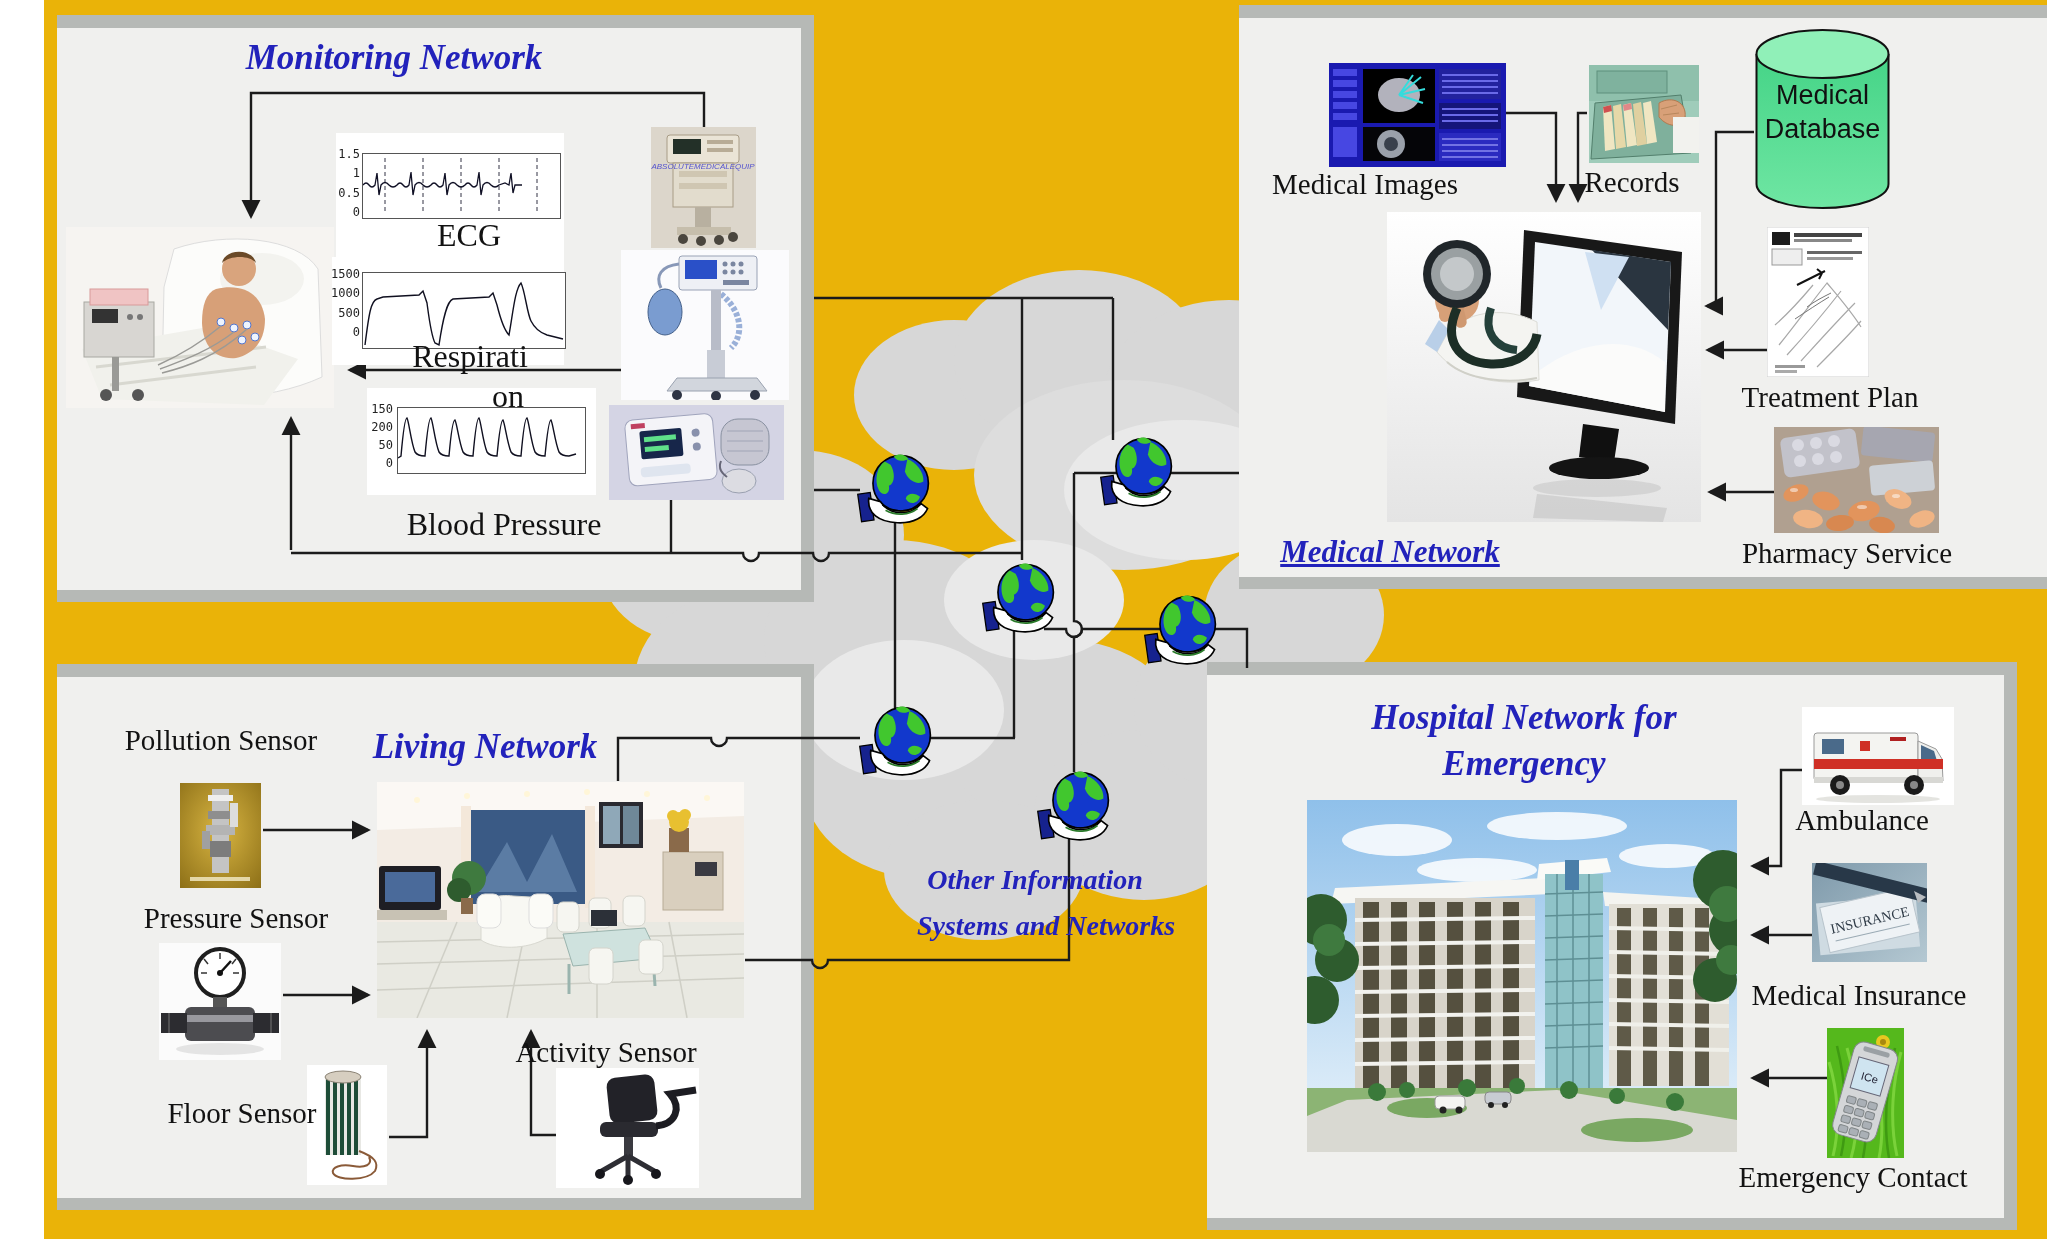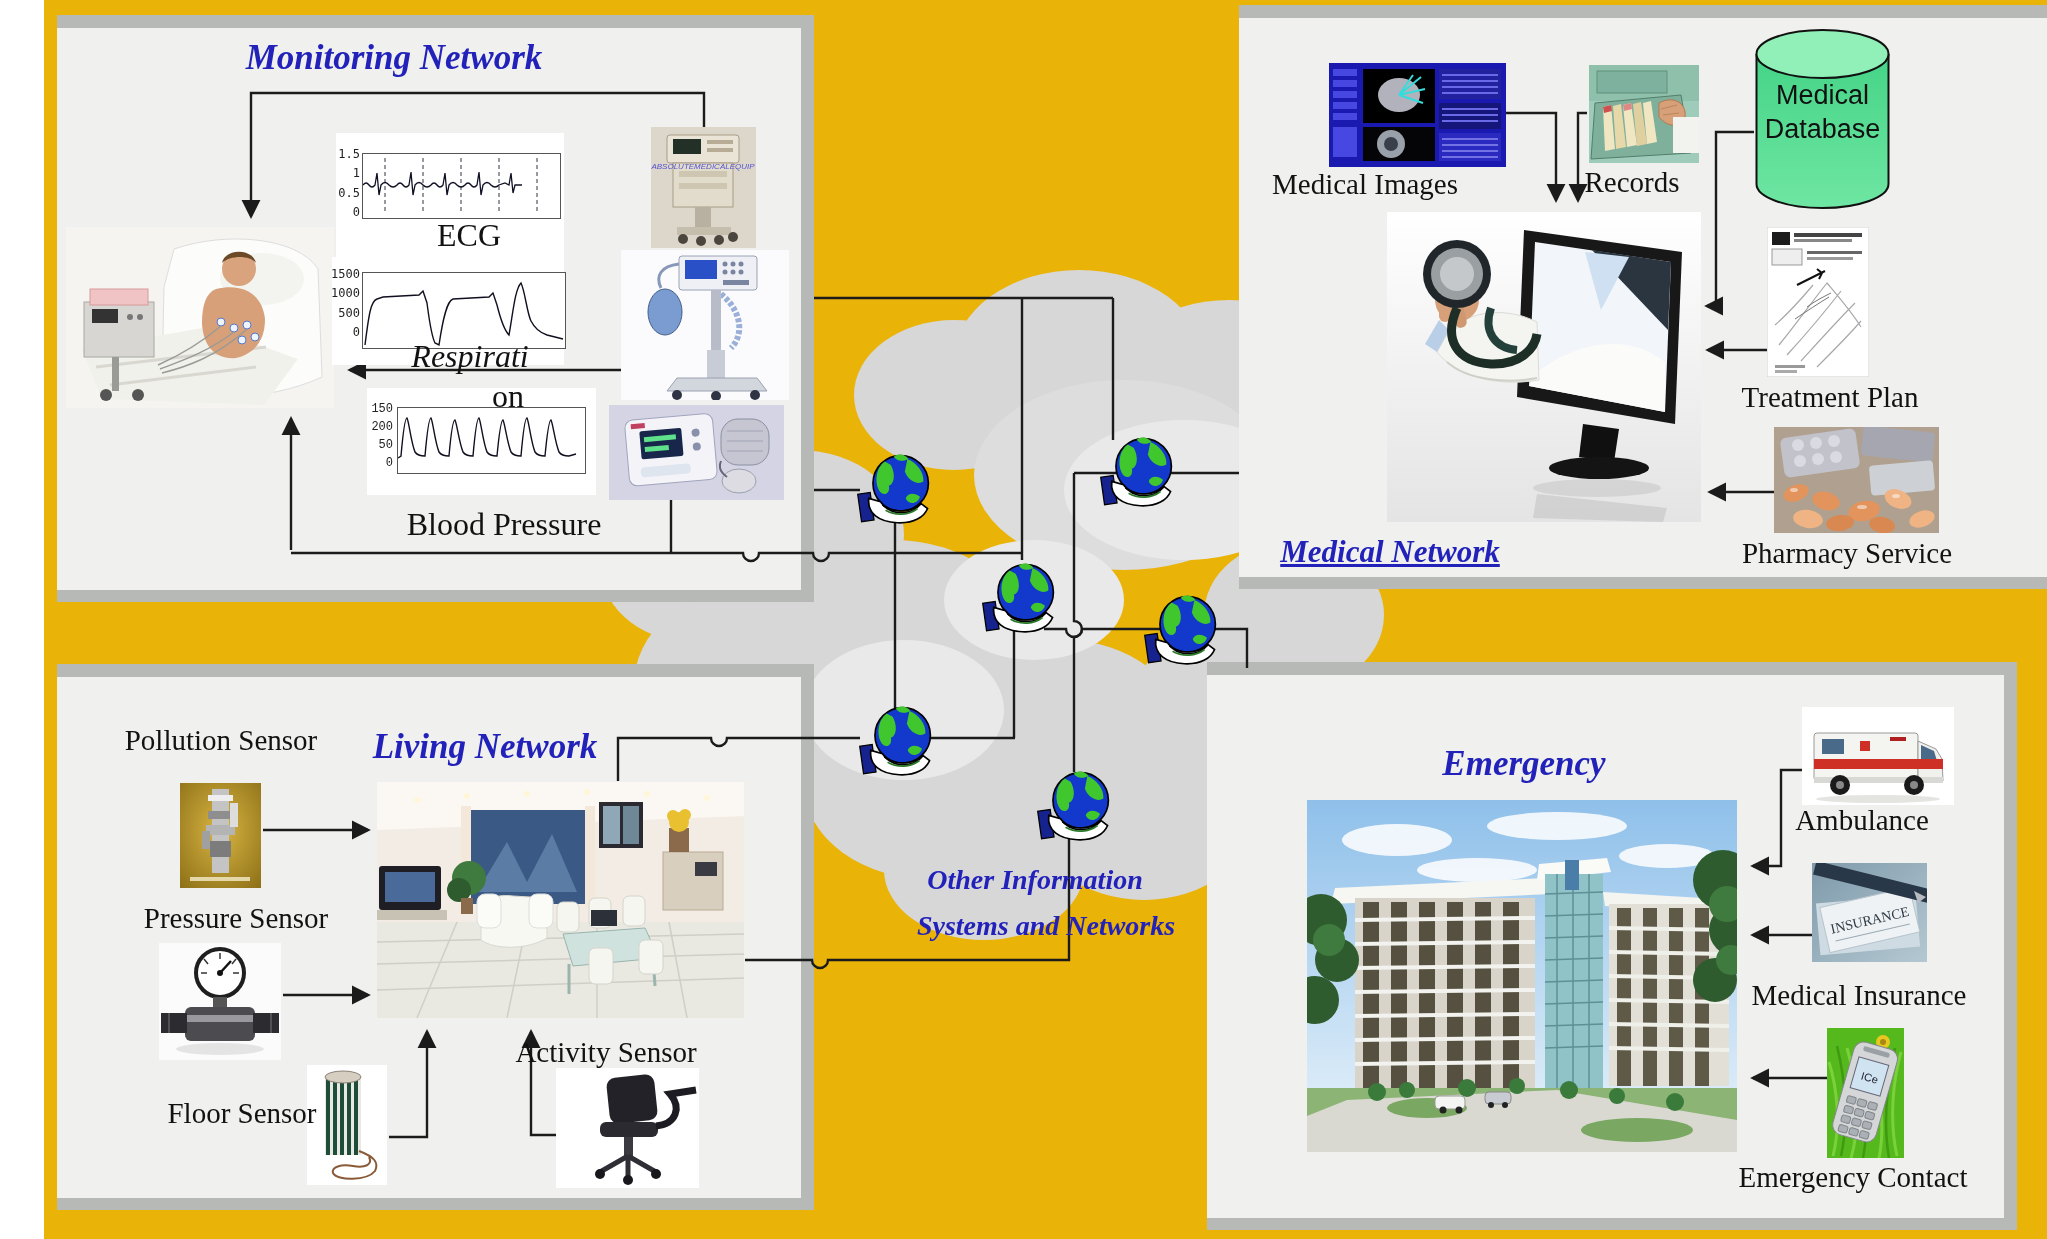--- a/index.html
+++ b/index.html
@@ -176,25 +176,25 @@
         <div class="tick">1000</div>
         <div class="tick">500</div>
         <div class="tick">0</div>
       </div>
     <div class="plot" style="left:30px;top:15px;width:202px;height:75px;">
       <svg width="202" height="75" viewBox="0 0 202 75">
         <path d="M2,72 C6,40 8,28 14,26 L20,24 L56,22 L60,18 L64,30 C66,45 68,62 72,70 L76,72 C80,45 84,28 90,26 L126,24 L130,20 L134,32 C138,48 142,58 146,62 C150,40 152,16 158,10 C162,18 164,40 168,48 C172,56 178,60 184,62 L200,66" fill="none" stroke="#101020" stroke-width="1.4"></path>
       </svg>
     </div>
   </div>
-  <div class="lbl" style="left:426px;top:338px;font-size:32px;font-style:italic;">Respirati</div>
+  <div class="lbl" style="left:426px;top:338px;font-size:32px;">Respirati</div>
   <div class="lbl" style="left:464px;top:378px;font-size:32px;">on</div>
 
   <div class="chartbox" style="left:323px;top:388px;width:229px;height:107px;">
-    <div class="yticks" style="left:4px;top:14px;width:22px;height:68px;font-family:Liberation Mono, monospace;">
+    <div class="yticks" style="left:4px;top:14px;width:22px;height:68px;">
         <div class="tick">150</div>
         <div class="tick">200</div>
         <div class="tick">50</div>
         <div class="tick">0</div>
       </div>
     <div class="plot" style="left:30px;top:19px;width:187px;height:65px;">
       <svg width="187" height="65" viewBox="0 0 187 65">
         <path d="M0,50 L3,48 C5,25 7,10 9,10 C11,14 13,34 17,44 C19,47 23,48 27,48 C29,25 31,10 33,10 C35,14 37,34 41,44 C43,47 47,48 51,48 C53,25 55,12 57,12 C59,16 61,34 65,44 C67,47 71,48 75,48 C77,25 79,10 81,10 C83,14 85,34 89,44 C91,47 95,48 99,48 C101,27 103,12 105,12 C107,16 109,34 113,44 C115,47 119,48 123,48 C125,25 127,10 129,10 C131,14 133,34 137,44 C139,47 143,48 147,48 C149,27 151,12 153,12 C155,16 157,34 161,44 C163,47 167,48 171,48 L178,46" fill="none" stroke="#101020" stroke-width="1.4"></path>
       </svg>
     </div>
@@ -559,20 +559,21 @@
       <rect x="214" y="128" width="26" height="16" fill="#2c3038"></rect>
       <rect x="286" y="70" width="60" height="58" fill="#d9cfbe" stroke="#b8ac96"></rect>
       <rect x="292" y="46" width="20" height="24" fill="#8a6a4a"></rect>
       <circle cx="302" cy="40" r="10" fill="#e8c030"></circle>
         <circle cx="296" cy="34" r="6" fill="#e8c030"></circle>
         <circle cx="308" cy="33" r="6" fill="#e8c030"></circle>
       <rect x="318" y="80" width="22" height="14" fill="#3a3a42"></rect>
     </svg>
   </div>
 
+  <div class="title" style="left:1480px;top:698px;">Hospital Network for</div>
   <div class="title" style="left:1480px;top:744px;text-align:center;">Emergency</div>
 
   <div class="img" style="left:1263px;top:800px;width:430px;height:352px;">
     <svg width="430" height="352" viewBox="0 0 430 352">
       <defs>
         <linearGradient id="sky" x1="0" y1="0" x2="0" y2="1">
           <stop offset="0" stop-color="#8fc0ea"></stop>
             <stop offset="1" stop-color="#eaf4fb"></stop>
           </linearGradient>
       </defs>

